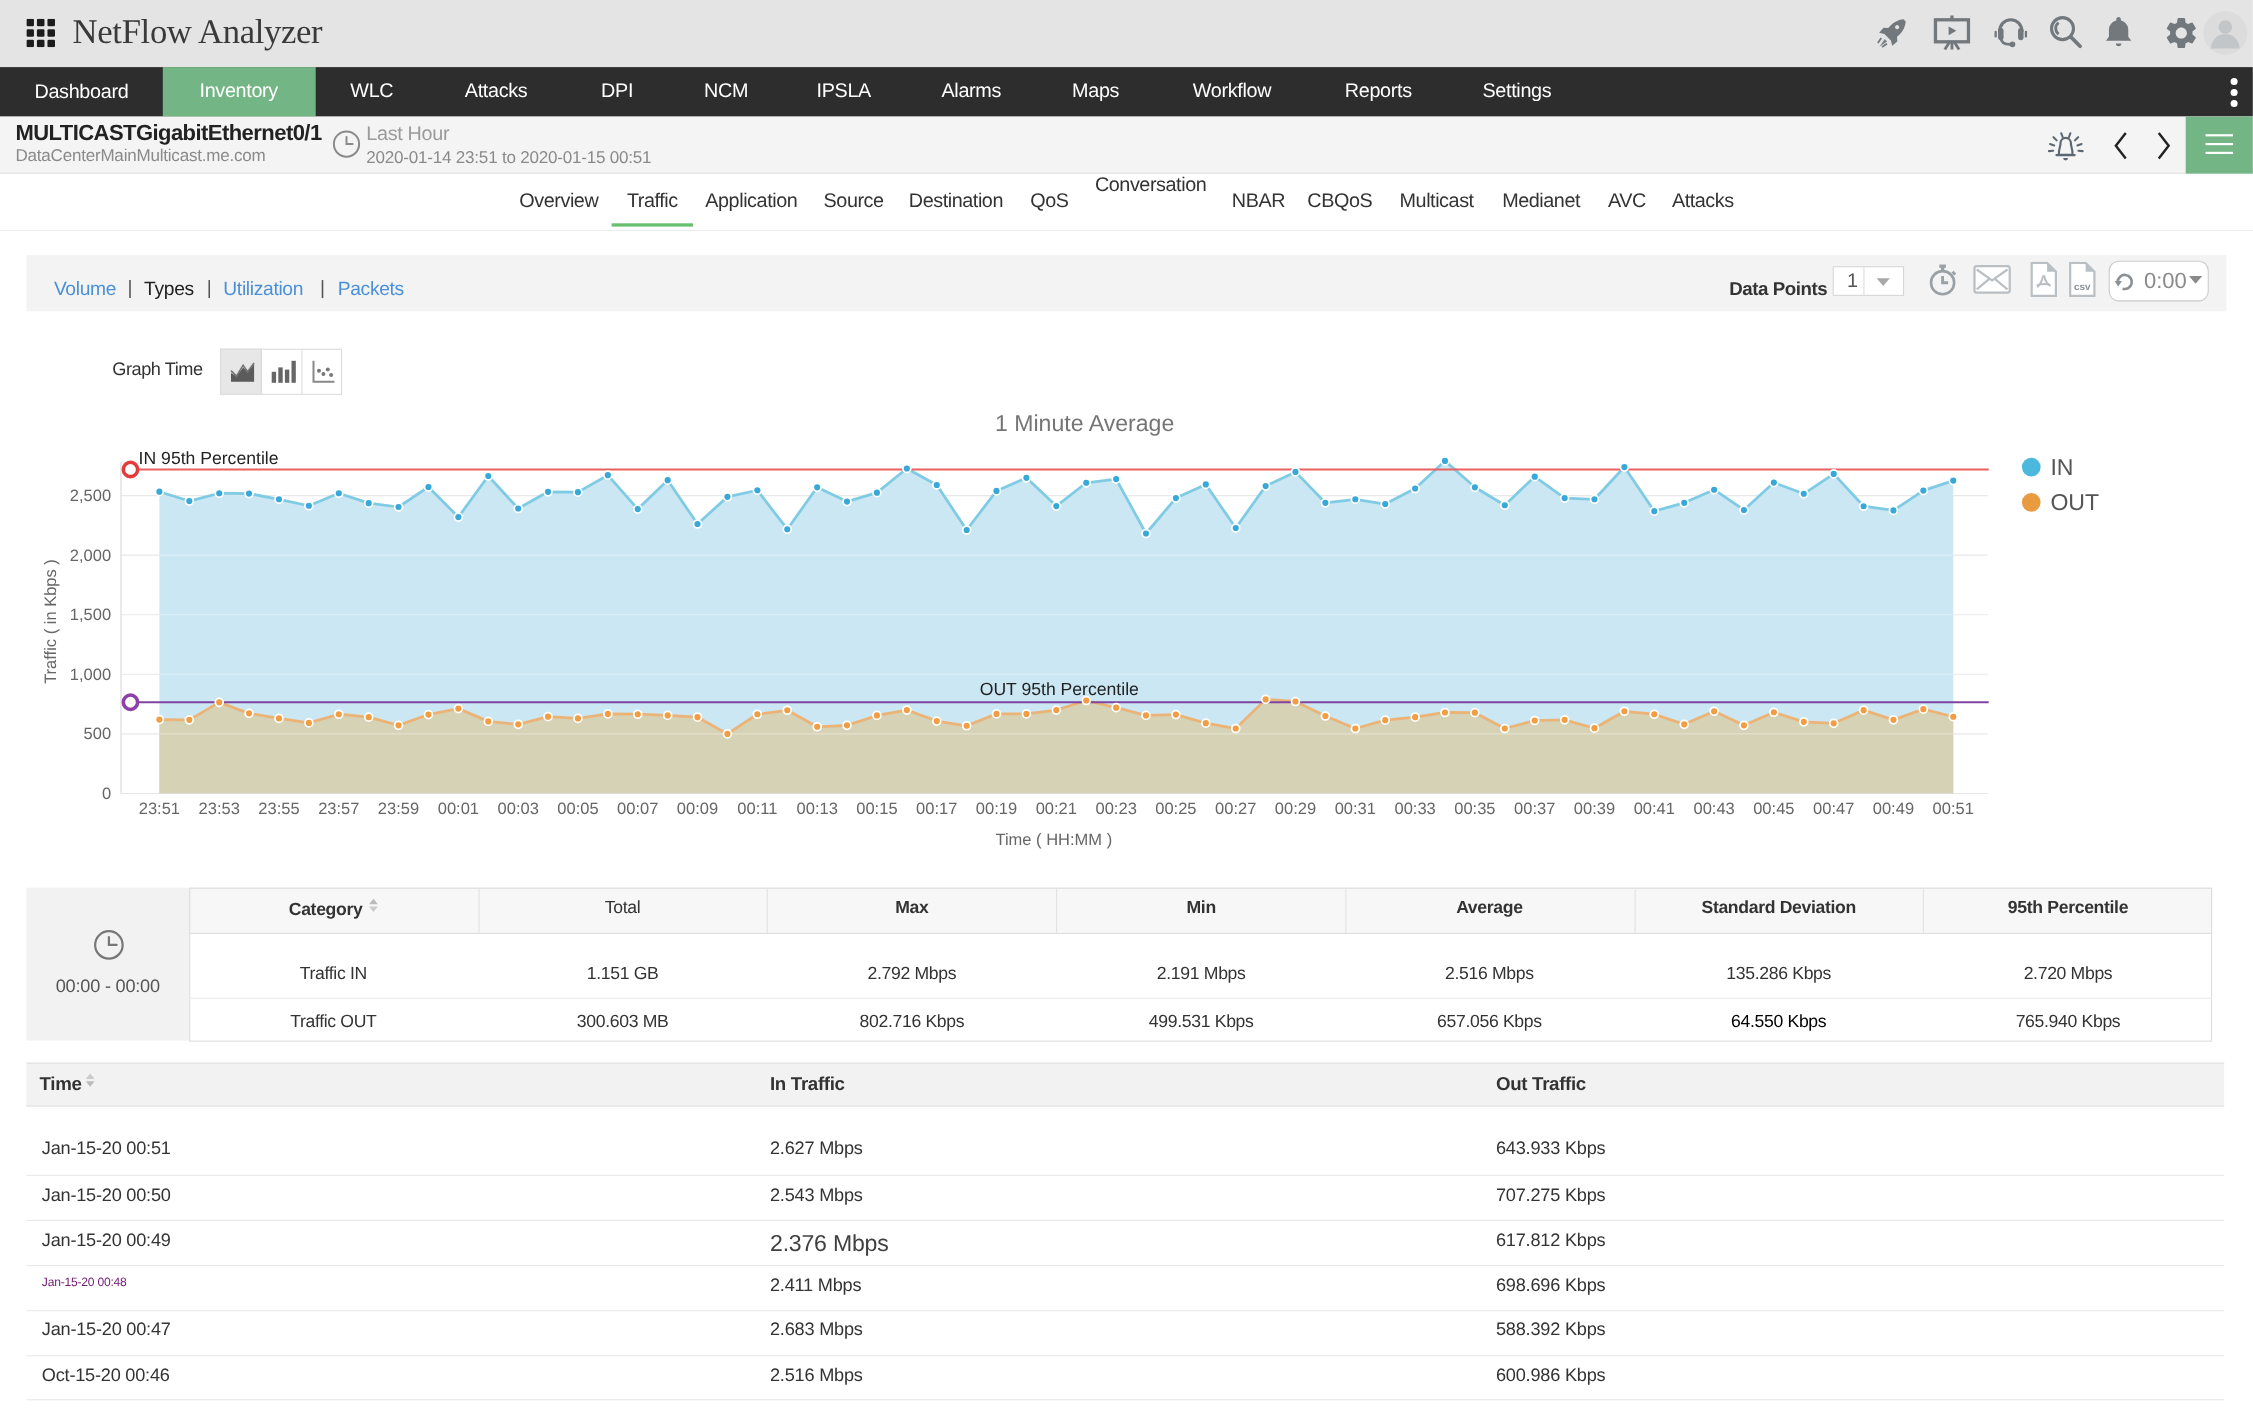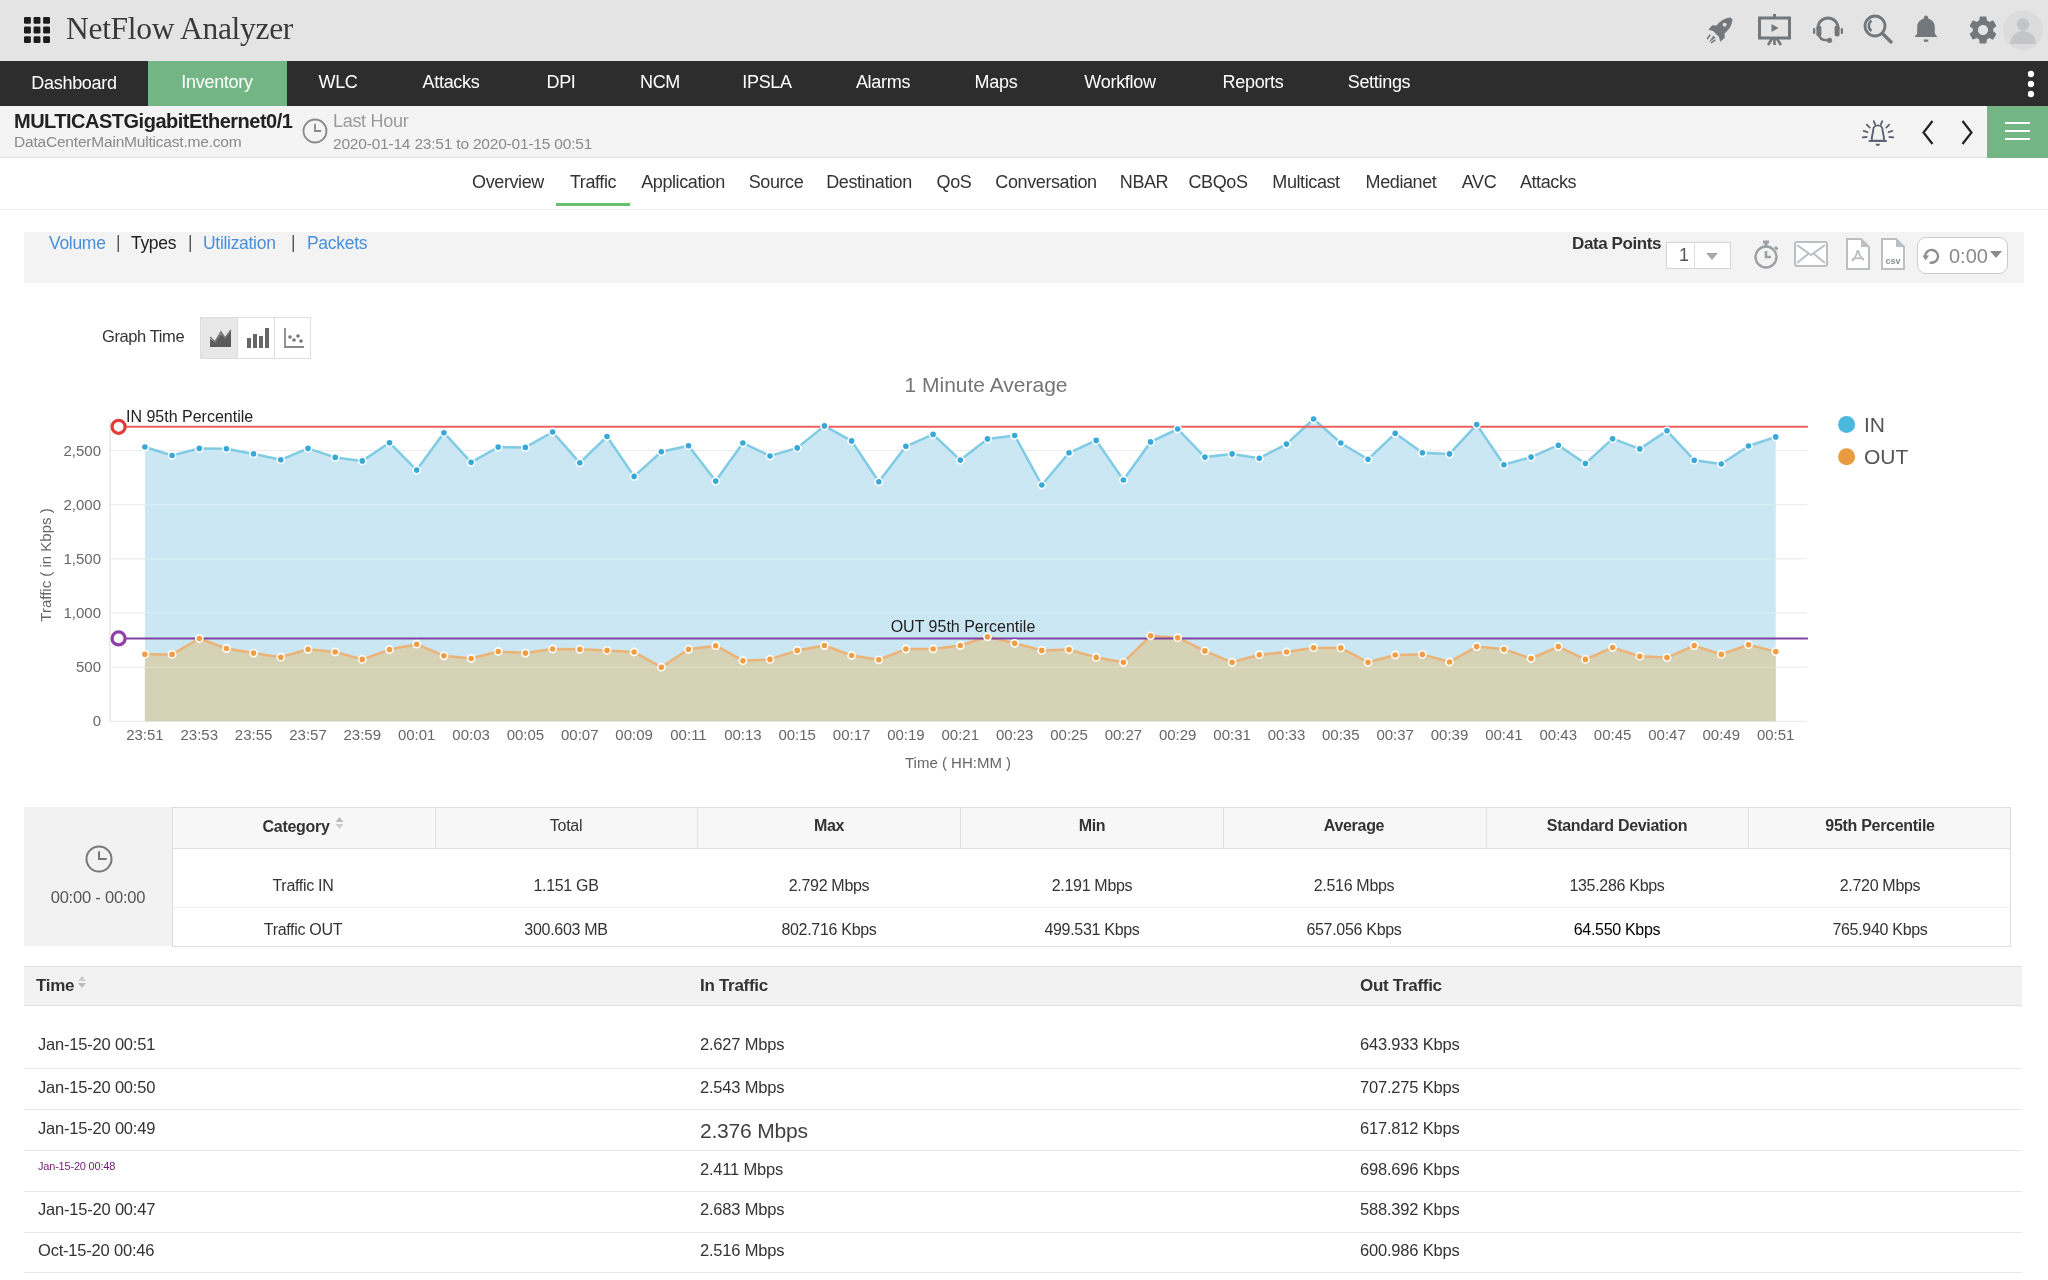--- a/index.html
+++ b/index.html
@@ -131,32 +131,32 @@
 </div>
 
 <div class="abs" style="left:0;top:158px;width:2048px;height:52px;background:#fff;border-bottom:1px solid #ececec"></div>
 <div class="abs" style="left:0;top:158px;width:2048px;height:52px;font-size:18px;letter-spacing:-0.4px;color:#333">
   <span class="abs" style="left:508px;top:14px;transform:translateX(-50%)">Overview</span>
   <span class="abs" style="left:593px;top:14px;transform:translateX(-50%)">Traffic</span>
   <span class="abs" style="left:683px;top:14px;transform:translateX(-50%)">Application</span>
   <span class="abs" style="left:776px;top:14px;transform:translateX(-50%)">Source</span>
   <span class="abs" style="left:869px;top:14px;transform:translateX(-50%)">Destination</span>
   <span class="abs" style="left:954px;top:14px;transform:translateX(-50%)">QoS</span>
-  <span class="abs" style="left:1046px;top:14px;transform:translateX(-50%)">Conversation</span>
+  <span class="abs" style="left:1046px;top:0;transform:translateX(-50%)">Conversation</span>
   <span class="abs" style="left:1144px;top:14px;transform:translateX(-50%)">NBAR</span>
   <span class="abs" style="left:1218px;top:14px;transform:translateX(-50%)">CBQoS</span>
   <span class="abs" style="left:1306px;top:14px;transform:translateX(-50%)">Multicast</span>
   <span class="abs" style="left:1401px;top:14px;transform:translateX(-50%)">Medianet</span>
   <span class="abs" style="left:1479px;top:14px;transform:translateX(-50%)">AVC</span>
   <span class="abs" style="left:1548px;top:14px;transform:translateX(-50%)">Attacks</span>
 </div>
 <div class="abs" style="left:556px;top:203px;width:74px;height:3px;background:#67c06d"></div>
 
 <div class="abs" style="left:24px;top:232px;width:2000px;height:51px;background:#f3f3f3"></div>
-<div class="abs" style="left:0;top:220px;width:1753px;height:51px;font-size:17.5px;letter-spacing:-0.3px">
+<div class="abs" style="left:0;top:239px;width:1753px;height:51px;font-size:17.5px;letter-spacing:-0.3px">
   <span class="abs" style="left:49px;top:13px;color:#4a90d9">Volume</span>
   <span class="abs" style="left:116px;top:12px;color:#555">|</span>
   <span class="abs" style="left:131px;top:13px;color:#222">Types</span>
   <span class="abs" style="left:188px;top:12px;color:#555">|</span>
   <span class="abs" style="left:203px;top:13px;color:#4a90d9">Utilization</span>
   <span class="abs" style="left:291px;top:12px;color:#555">|</span>
   <span class="abs" style="left:307px;top:13px;color:#4a90d9">Packets</span>
   <span class="abs" style="left:1572px;top:14px;color:#333;font-weight:bold;font-size:17px;letter-spacing:-0.4px">Data Points</span>
 </div>
 <div class="abs" style="left:1666px;top:242px;width:65px;height:27px;background:#fff;border:1px solid #d5d5d5">

